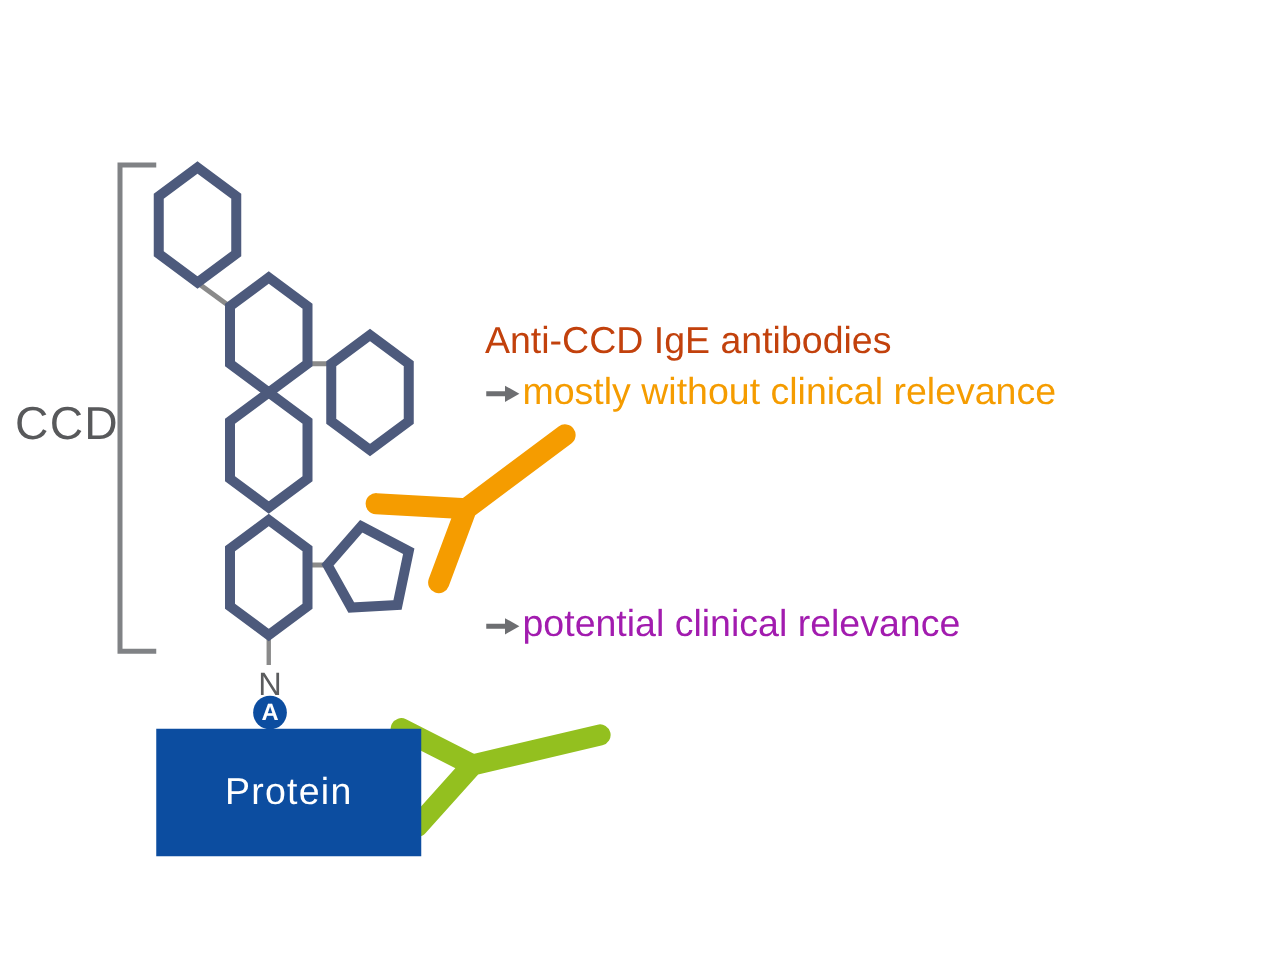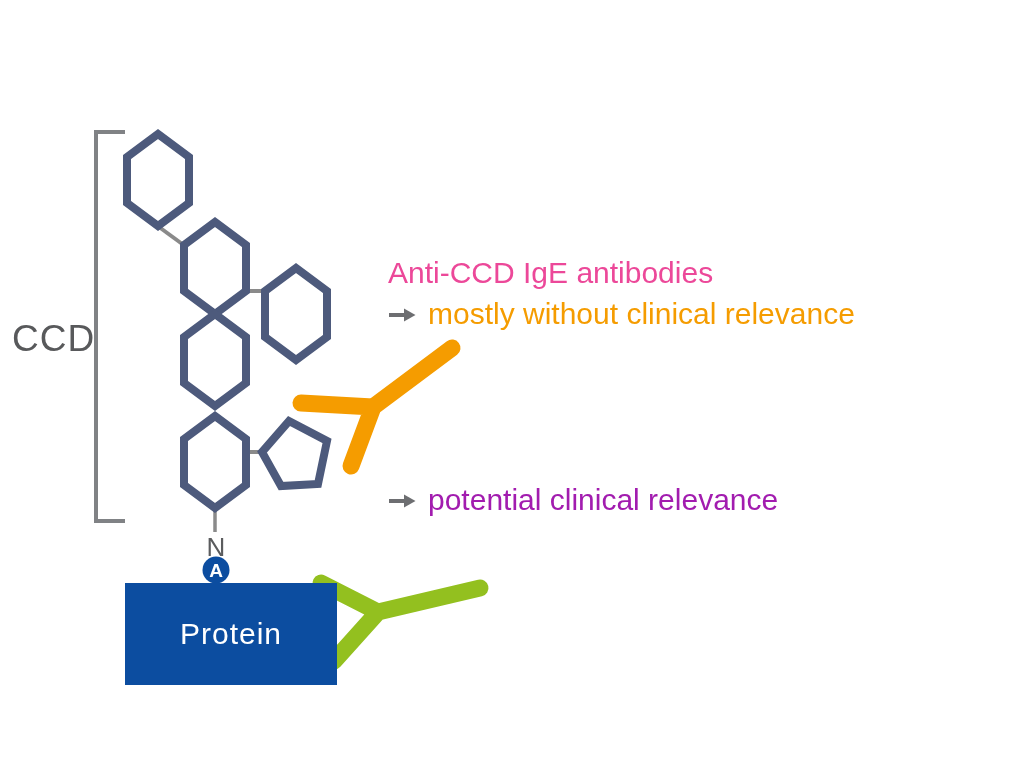--- a/index.html
+++ b/index.html
@@ -15,22 +15,22 @@
   #a-label{left:202px;top:558px;width:28px;height:25px;line-height:25px;text-align:center;
            font-size:19px;font-weight:bold;color:#ffffff;}
   #protein-box{
     left:125px;top:583px;width:212px;height:102px;background:#0C4DA0;
     display:flex;align-items:center;justify-content:center;
     color:#ffffff;font-size:30px;letter-spacing:1px;
   }
   .annotation{left:388px;font-size:30px;line-height:41px;white-space:nowrap;}
   #annotation-anti-ccd{top:252px;}
   #annotation-peptide{top:479px;}
-  .annotation .title{color:#ec4899;}
-  .result-line{display:flex;align-items:center;gap:12px;}
+  .annotation .title{color:#c2410c;}
+  .result-line{display:flex;align-items:center;gap:2px;}
   .arrow-icon{flex:0 0 auto;margin-top:2px;}
   #annotation-anti-ccd .result{color:#F59C00;}
   #annotation-peptide .result{color:#a21caf;}
 </style>
 </head>
 <body>
 
 <div id="stage">
 
   <svg id="figure-svg" width="1024" height="769" viewBox="0 0 1024 769">

